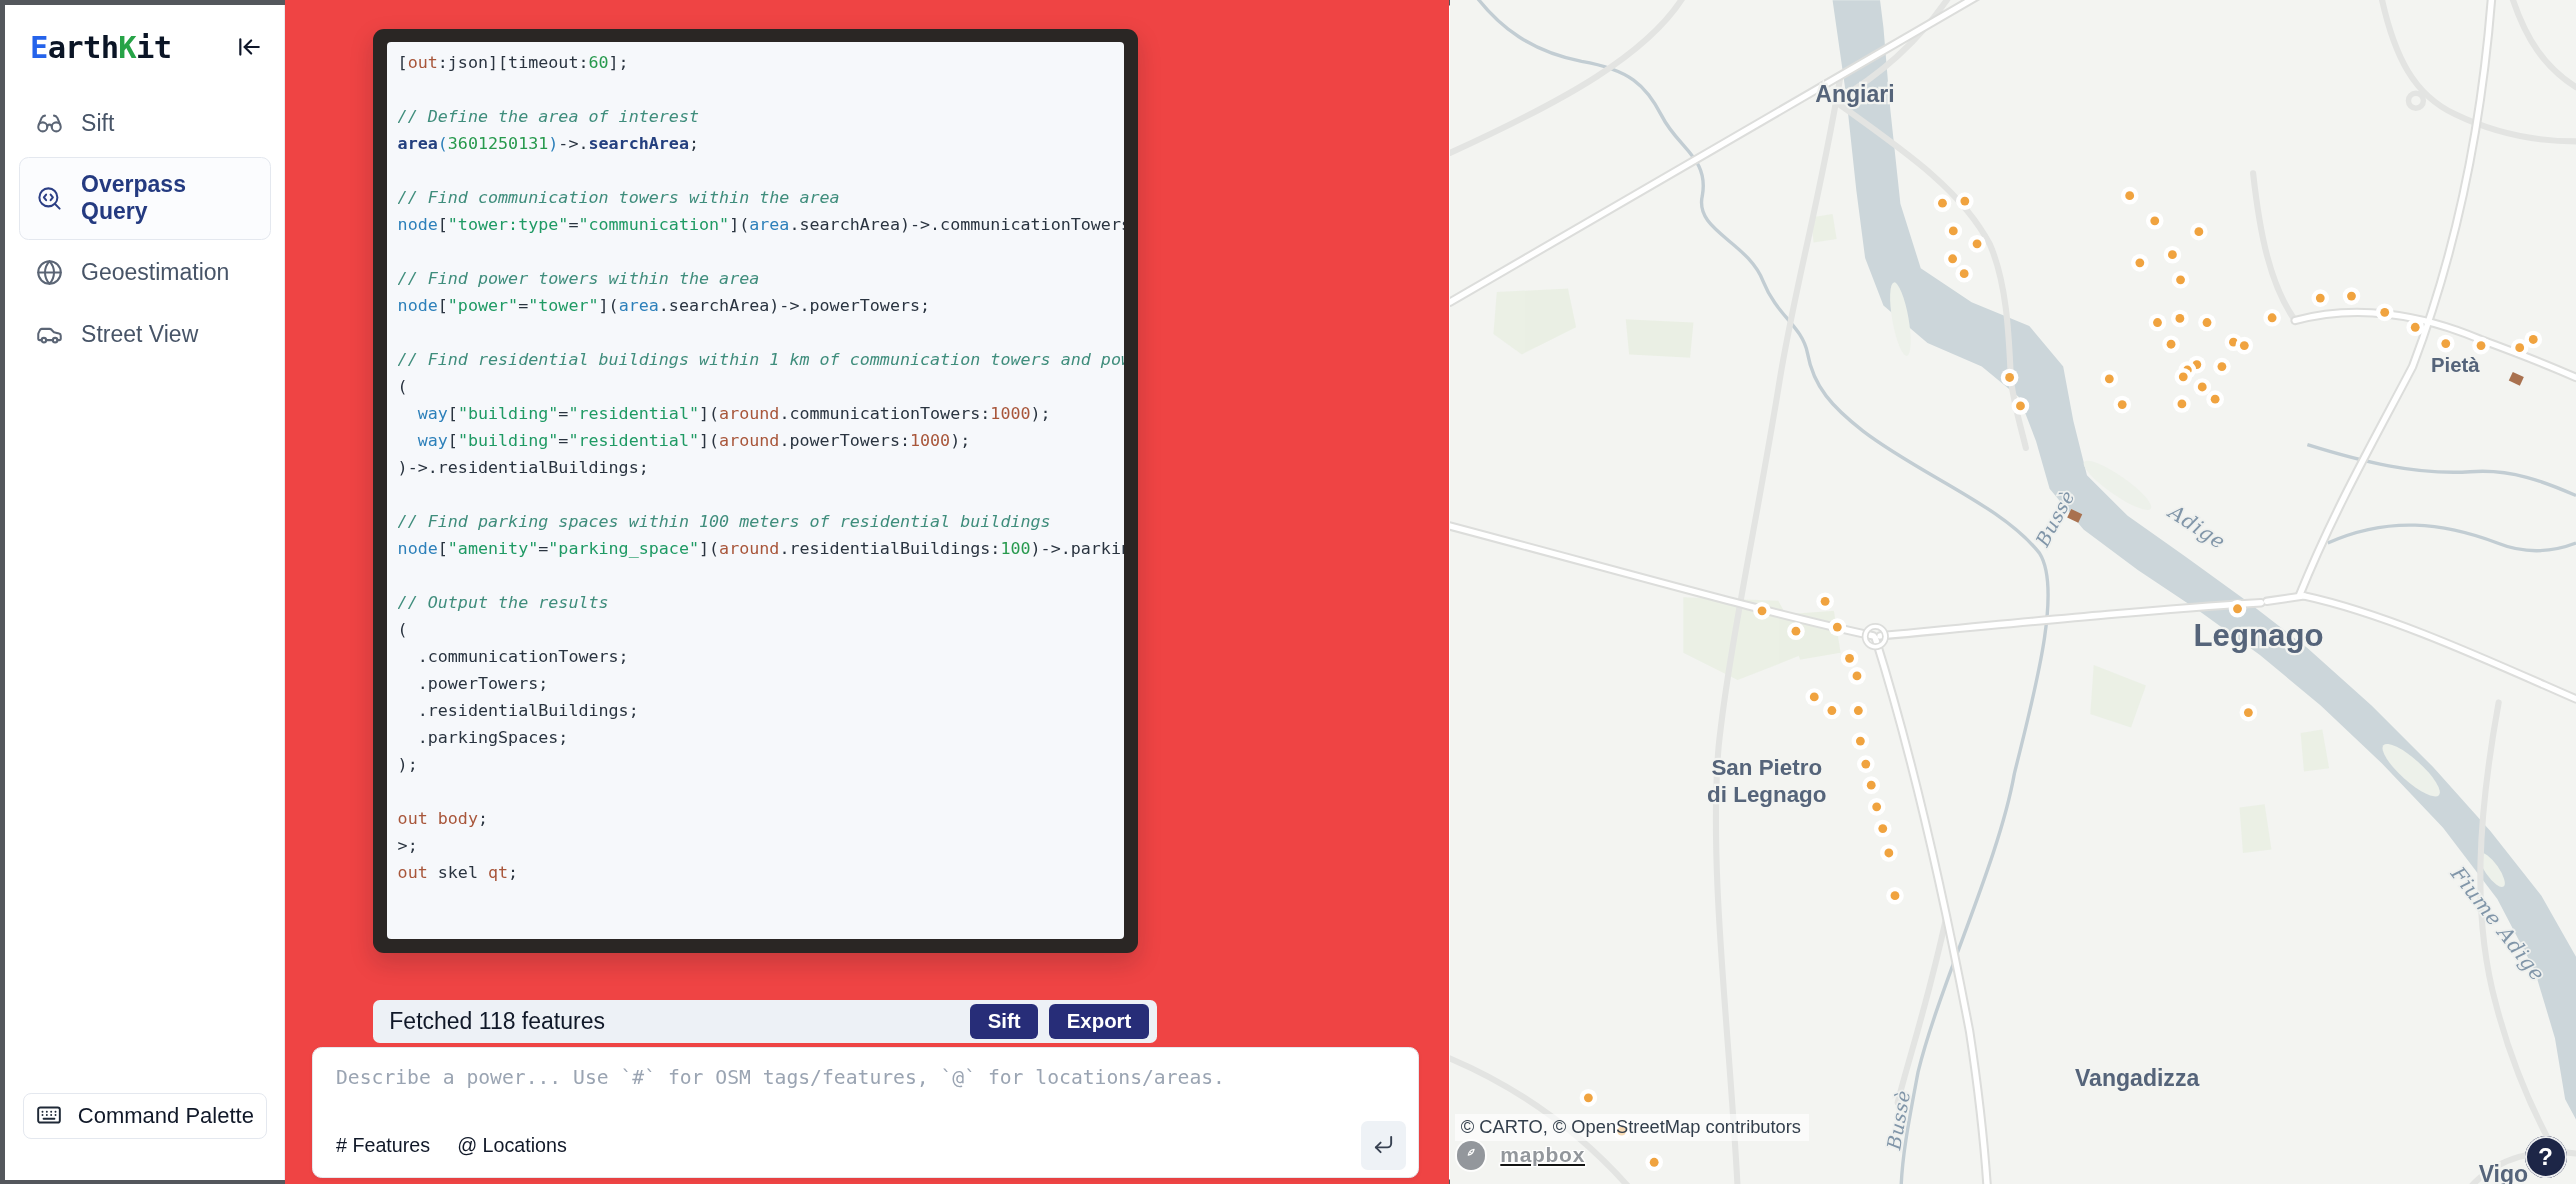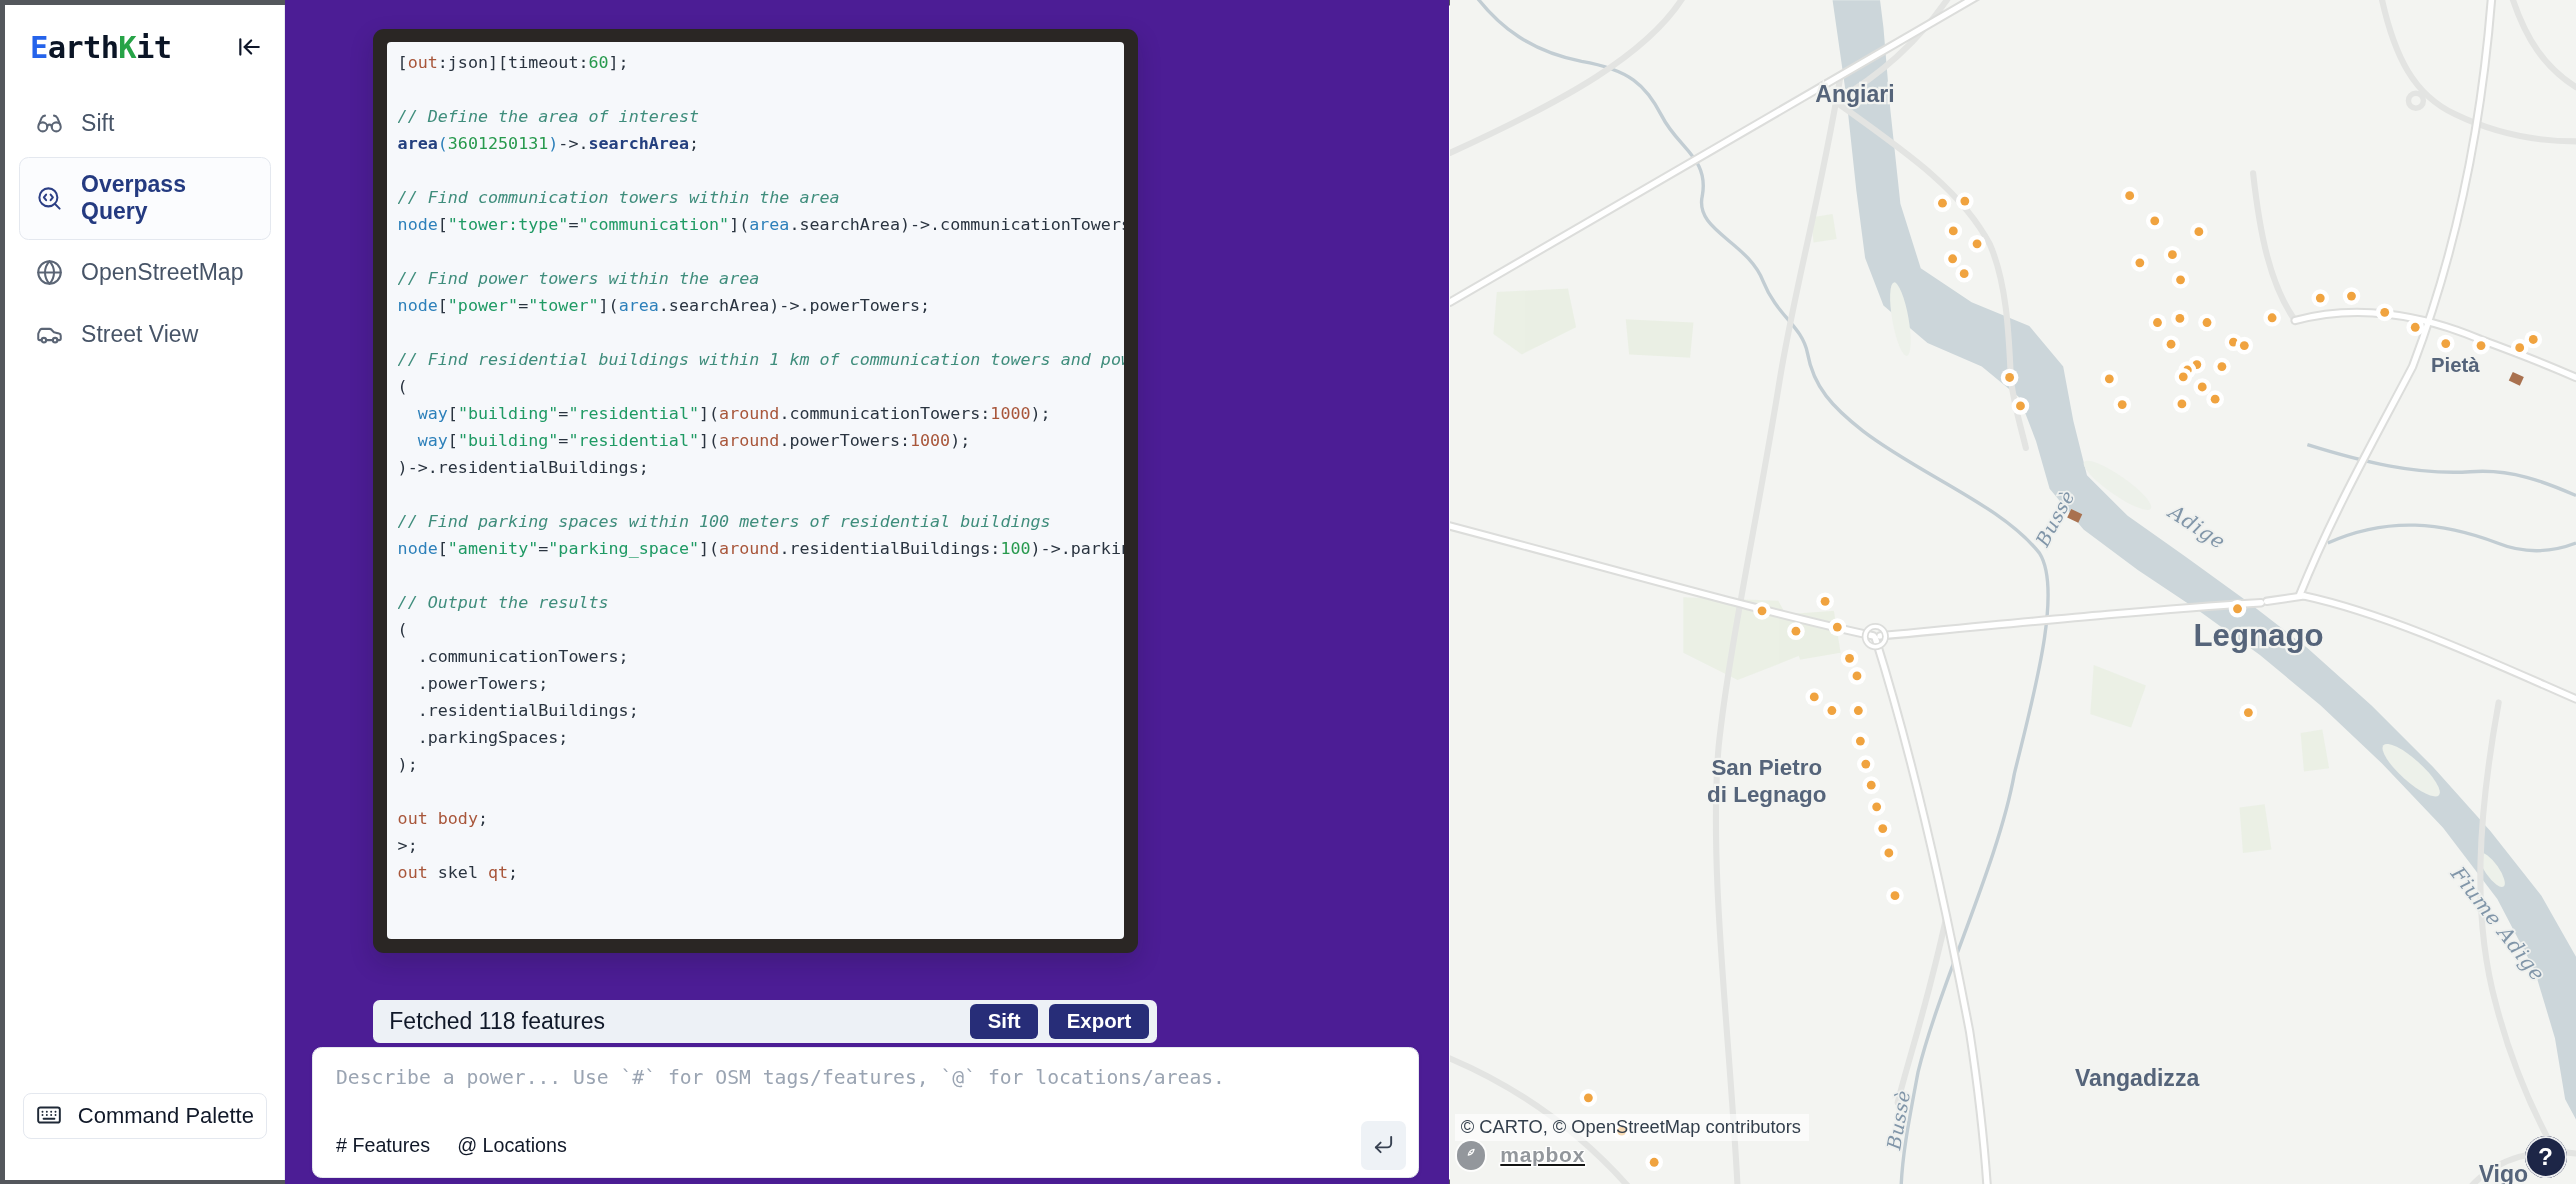--- a/index.html
+++ b/index.html
@@ -25,21 +25,21 @@
   .usage-box{border:1.4px solid #e4e8ef;border-radius:9.5px;padding:17.6px 15px 19px 15px;margin:0 0 20.4px 0;background:#fff;}
   .usage-text{font-size:22px;color:#101828;margin-bottom:12.2px;}
   .usage-track{height:15px;border:2px solid #262b6d;border-radius:67px;background:#fff;overflow:hidden;position:relative;}
   .usage-fill{position:absolute;left:0;top:0;bottom:0;background:#262b6d;border-radius:67px 2.7px 2.7px 67px;}
   .user-row{display:flex;align-items:center;gap:15px;padding:2.7px 4.1px;}
   .avatar{width:42px;height:42px;border-radius:50%;background:linear-gradient(135deg,#6d5bf8,#8a55f6);
           position:relative;overflow:hidden;flex:0 0 auto;}
   .avatar svg{position:absolute;inset:0;}
   .user-name{font-size:23px;color:#18202e;font-weight:500;}
   
-  .main{position:absolute;left:285px;top:0;bottom:0;width:1164px;background:#4c1d95;}
+  .main{position:absolute;left:285px;top:0;bottom:0;width:1164px;background:#ef4444;}
   .editor-frame{position:absolute;left:88px;top:28.5px;width:765px;height:924px;background:#2a2624;
                 border-radius:11px;padding:13.6px;box-shadow:0 9.5px 23px rgba(15,18,25,.18);}
   .editor-inner{width:100%;height:100%;background:#f6f8fb;border-radius:4.1px;overflow:hidden;padding:6.8px 0 6.8px 11px;}
   .code{font-family:"DejaVu Sans Mono","Liberation Mono",monospace;font-size:16.7px;line-height:27px;
         white-space:pre;color:#2a3440;}
   .code-line{height:27px;white-space:pre;overflow:hidden;}
   .tok-d{color:#2a3440;}
   .tok-c{color:#3f8d7c;font-style:italic;}
   .tok-k{color:#a8563a;}
   .tok-b{color:#2d80ba;}
@@ -120,21 +120,21 @@
           <span>Overpass Query</span>
         </div>
         <div class="nav-item">
           <span class="ni-icon">
             <svg width="27" height="27" viewBox="0 0 24 24" fill="none" stroke="currentColor" stroke-width="1.8" stroke-linecap="round" stroke-linejoin="round">
               <circle cx="12" cy="12" r="10"></circle>
               <path d="M12 2a14.5 14.5 0 0 0 0 20 14.5 14.5 0 0 0 0-20"></path>
               <path d="M2 12h20"></path>
             </svg>
           </span>
-          <span>OpenStreetMap</span>
+          <span>Geoestimation</span>
         </div>
         <div class="nav-item">
           <span class="ni-icon">
             <svg width="27" height="27" viewBox="0 0 24 24" fill="none" stroke="currentColor" stroke-width="1.8" stroke-linecap="round" stroke-linejoin="round">
               <path d="M19 17h2c.6 0 1-.4 1-1v-3c0-.9-.7-1.7-1.5-1.9C18.7 10.6 16 10 16 10s-1.3-1.4-2.2-2.3c-.5-.4-1.1-.7-1.8-.7H5c-.6 0-1.1.4-1.4.9l-1.4 2.9A3.7 3.7 0 0 0 2 12v4c0 .6.4 1 1 1h2"></path>
               <circle cx="7" cy="17" r="2"></circle>
               <path d="M9 17h6"></path>
               <circle cx="17" cy="17" r="2"></circle>
             </svg>
           </span>

